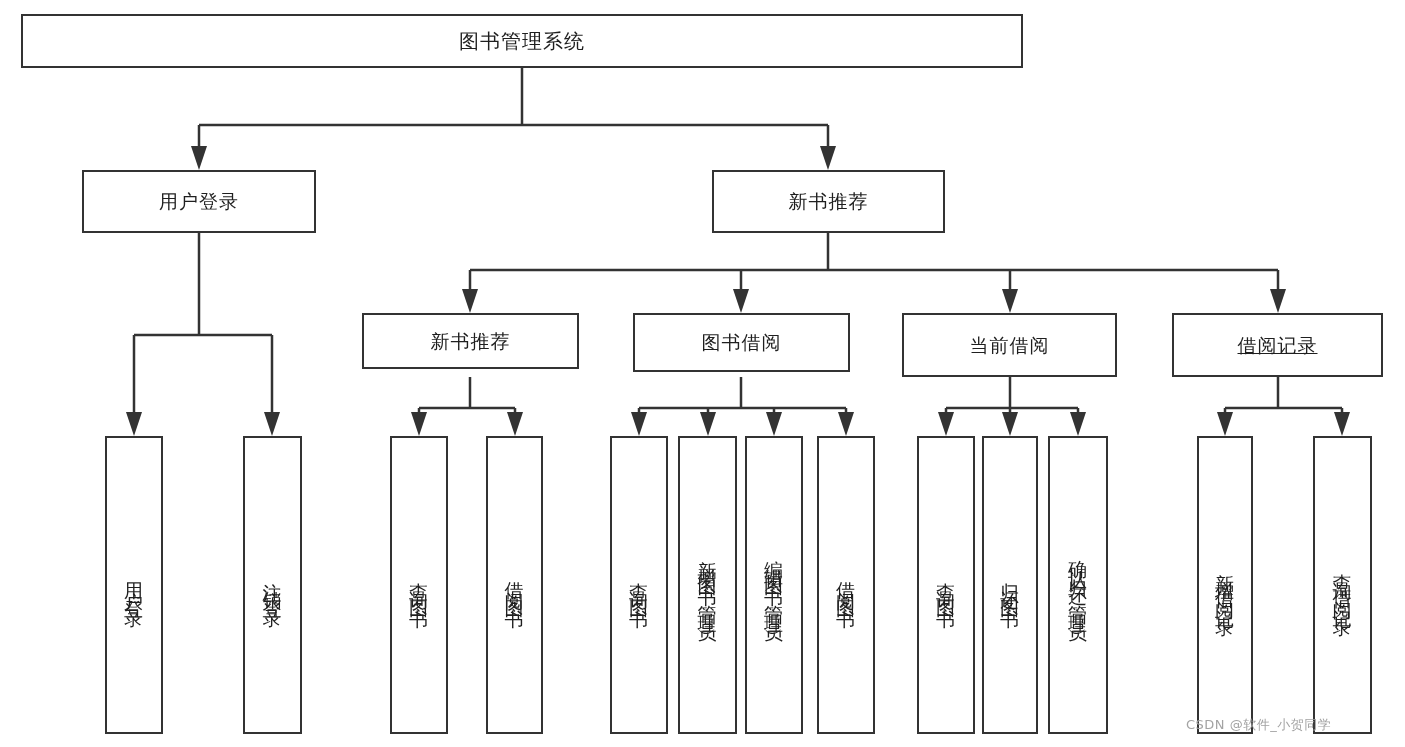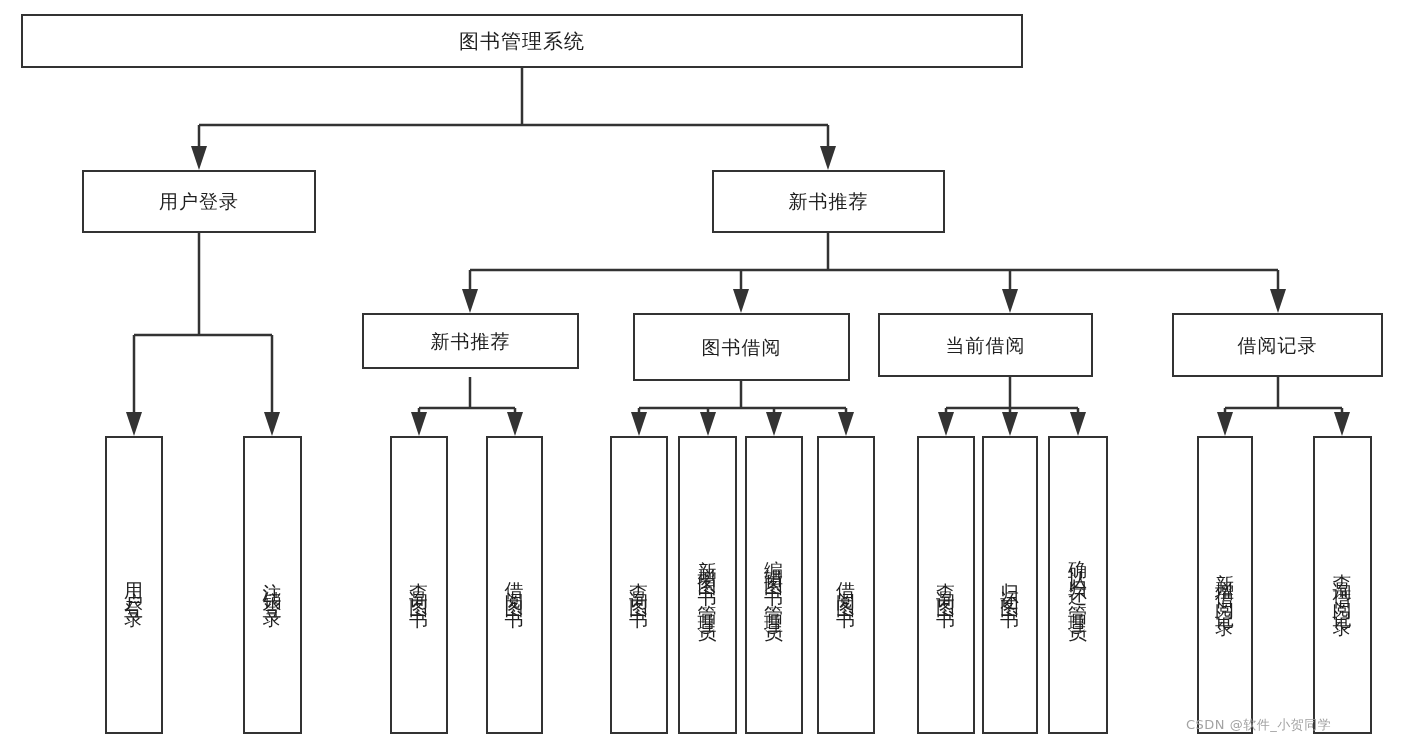--- a/index.html
+++ b/index.html
@@ -100,23 +100,23 @@
       <line x1="1342" y1="408" x2="1342" y2="420" stroke="#333333" stroke-width="2.5"></line>
       <polygon points="1334,412 1350,412 1342,436" fill="#333333"></polygon>
     </svg>
 
   <div class="node root" style="left:21px;top:14px;width:1002px;height:54px;">图书管理系统</div>
 
   <div class="node branch" style="left:82px;top:170px;width:234px;height:63px;">用户登录</div>
   <div class="node branch" style="left:712px;top:170px;width:233px;height:63px;">新书推荐</div>
 
   <div class="node branch" style="left:362px;top:313px;width:217px;height:56px;">新书推荐</div>
-  <div class="node branch" style="left:633px;top:313px;width:217px;height:68px;">图书借阅</div>
-  <div class="node branch" style="left:878px;top:313px;width:215px;height:64px;">当前借阅</div>
-  <div class="node branch" style="left:1172px;top:313px;width:211px;height:64px;">借阅记录</div>
+  <div class="node branch" style="left:633px;top:313px;width:217px;height:59px;">图书借阅</div>
+  <div class="node branch" style="left:902px;top:313px;width:215px;height:64px;">当前借阅</div>
+  <div class="node branch" style="left:1172px;top:313px;width:211px;height:64px;text-decoration:underline;">借阅记录</div>
 
   <div class="node leaf" style="left:105px;top:436px;width:58px;height:298px;">用户登录</div>
   <div class="node leaf" style="left:243px;top:436px;width:59px;height:298px;">注销登录</div>
   <div class="node leaf" style="left:390px;top:436px;width:58px;height:298px;">查询图书</div>
   <div class="node leaf" style="left:486px;top:436px;width:57px;height:298px;">借阅图书</div>
   <div class="node leaf" style="left:610px;top:436px;width:58px;height:298px;">查询图书</div>
   <div class="node leaf" style="left:678px;top:436px;width:59px;height:298px;">新增图书（管理员）</div>
   <div class="node leaf" style="left:745px;top:436px;width:58px;height:298px;">编辑图书（管理员）</div>
   <div class="node leaf" style="left:817px;top:436px;width:58px;height:298px;">借阅图书</div>
   <div class="node leaf" style="left:917px;top:436px;width:58px;height:298px;">查询图书</div>

